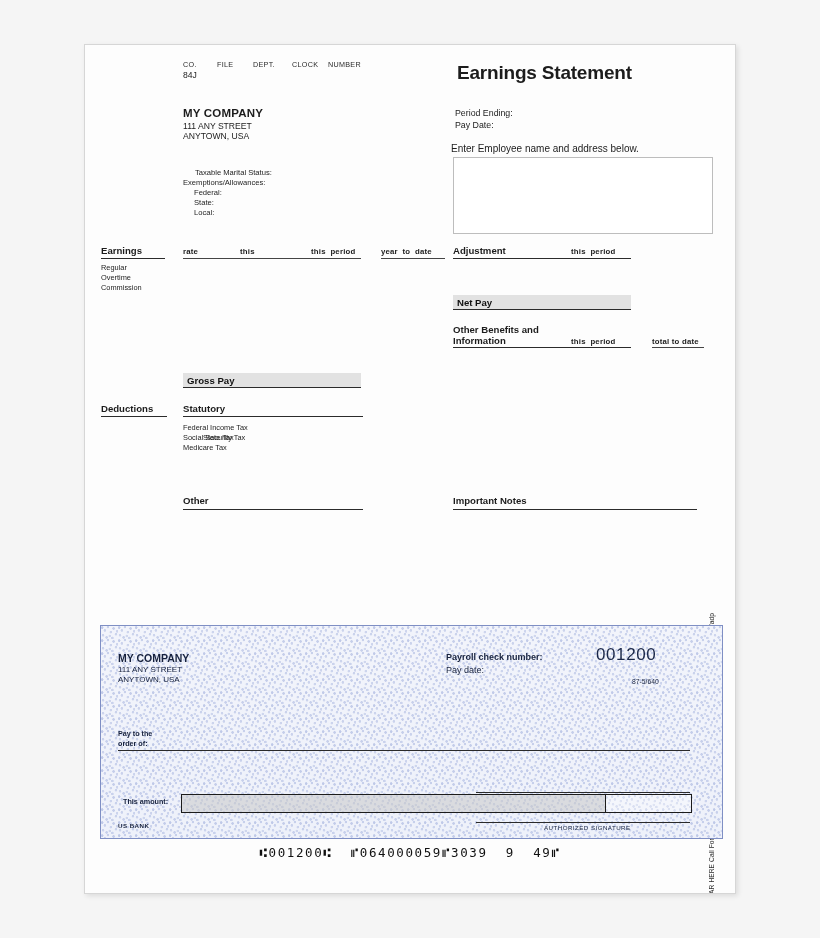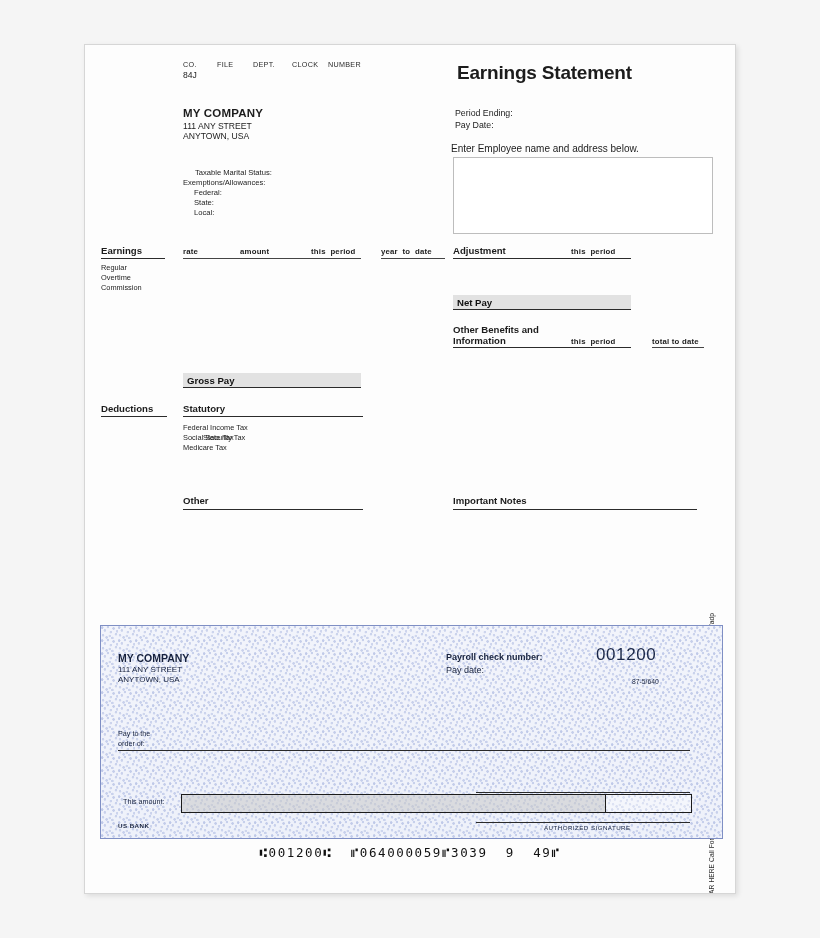--- a/index.html
+++ b/index.html
@@ -167,21 +167,21 @@
     top: 4px;
     width: 4px; height: 4px;
     background: #2c3c80;
   }
 
   .chk-txt { position: absolute; color: #16213d; white-space: pre; }
   .chk-company { font-size: 10.5px; font-weight: bold; }
   .chk-addr { font-size: 8px; line-height: 10.2px; }
   .chk-lbl-b { font-size: 9px; font-weight: bold; }
   .chk-lbl { font-size: 9px; }
-  .chk-small { font-size: 7.2px; }
+  .chk-small { font-size: 7.2px; font-weight: bold; }
   .chk-num { font-size: 17px; letter-spacing: .6px; color: #1a2748; }
   .chk-frac { font-size: 6.8px; }
   .chk-tiny { font-size: 6.2px; letter-spacing: .45px; }
 
   #amount-bar {
     position: absolute;
     left: 80px; top: 168px;
     width: 424px; height: 17px;
     background: rgba(200,200,200,.55);
     border: 1.3px solid #1c1c1c;
@@ -239,21 +239,21 @@
       <div class="txt marital" style="left:109px; top:163px;">Local:</div>
 
       <div class="txt es-title" style="left:372px; top:17px;">Earnings Statement</div>
       <div class="txt period-line" style="left:370px; top:62px;">Period Ending:</div>
       <div class="txt period-line" style="left:370px; top:74px;">Pay Date:</div>
       <div class="txt enter-emp" style="left:366px; top:98px;">Enter Employee name and address below.</div>
       <div id="emp-box"></div>
 
       <div class="txt sec-head" style="left:16px;  top:200px;">Earnings</div>
       <div class="txt col-head" style="left:98px;  top:202px;">rate</div>
-      <div class="txt col-head" style="left:155px; top:202px;">amount</div>
+      <div class="txt col-head" style="left:155px; top:202px;">this</div>
       <div class="txt col-head" style="left:226px; top:202px;">this  period</div>
       <div class="txt col-head" style="left:296px; top:202px;">year  to  date</div>
 
       <div class="rule" style="left:16px;  top:213px; width:64px;"></div>
       <div class="rule-thin" style="left:98px;  top:213px; width:178px;"></div>
       <div class="rule-thin" style="left:296px; top:213px; width:64px;"></div>
 
       <div class="txt row-item" style="left:16px; top:218px;">Regular</div>
       <div class="txt row-item" style="left:16px; top:228px;">Overtime</div>
       <div class="txt row-item" style="left:16px; top:238px;">Commission</div>

